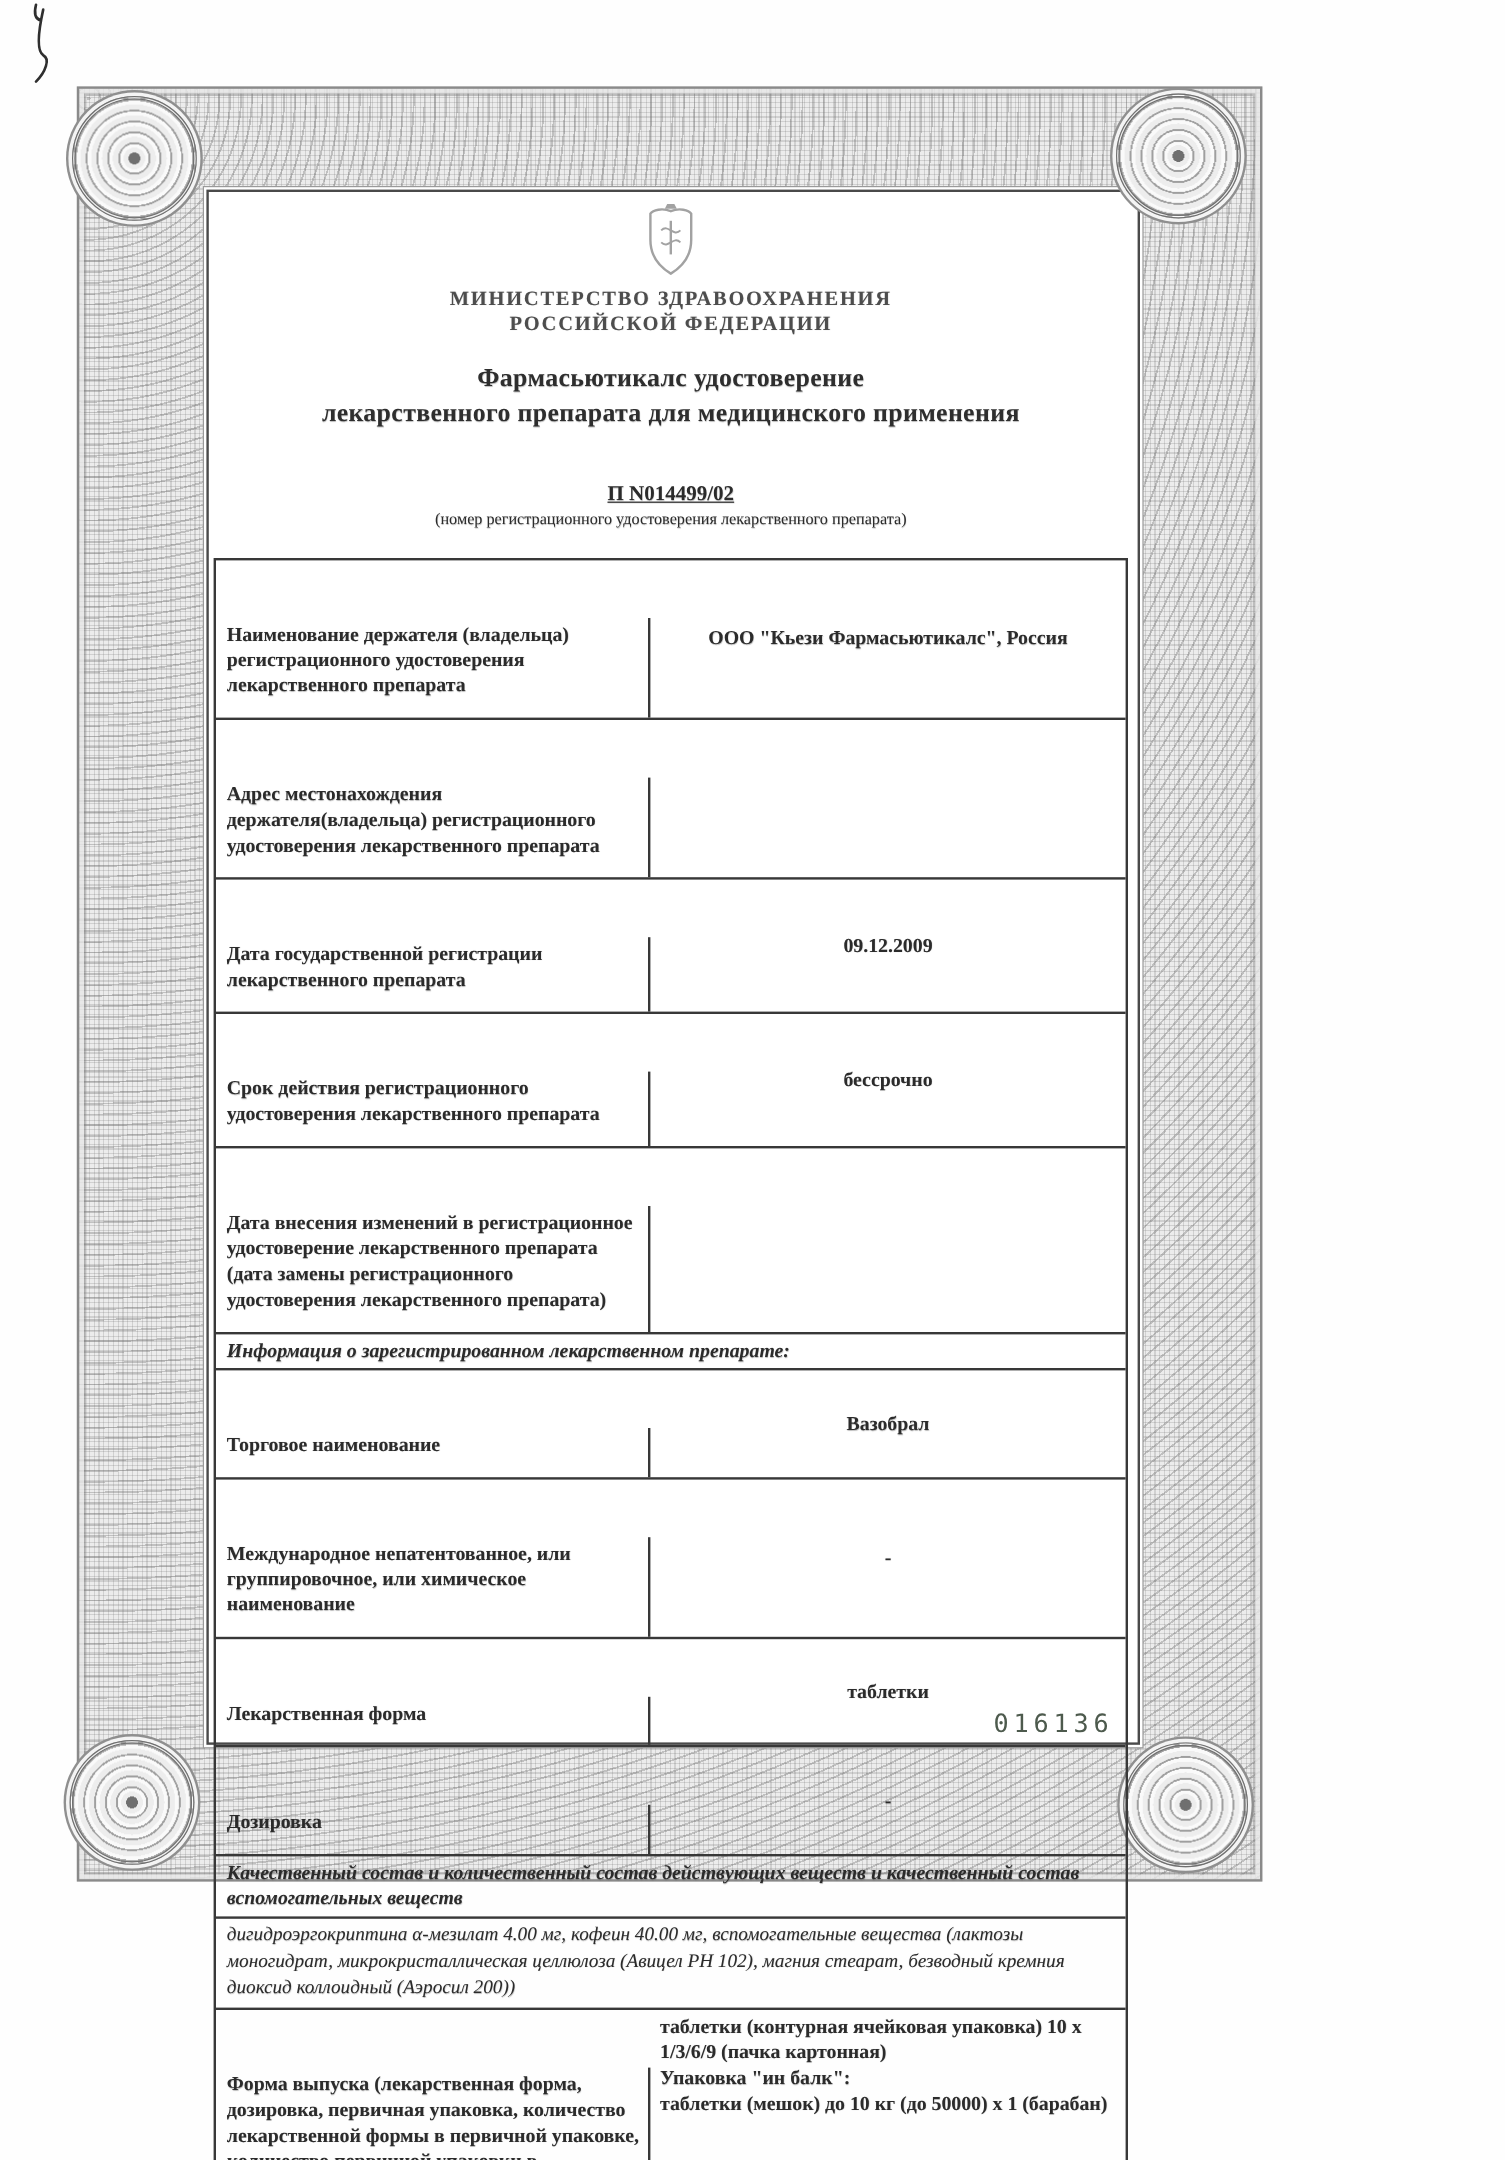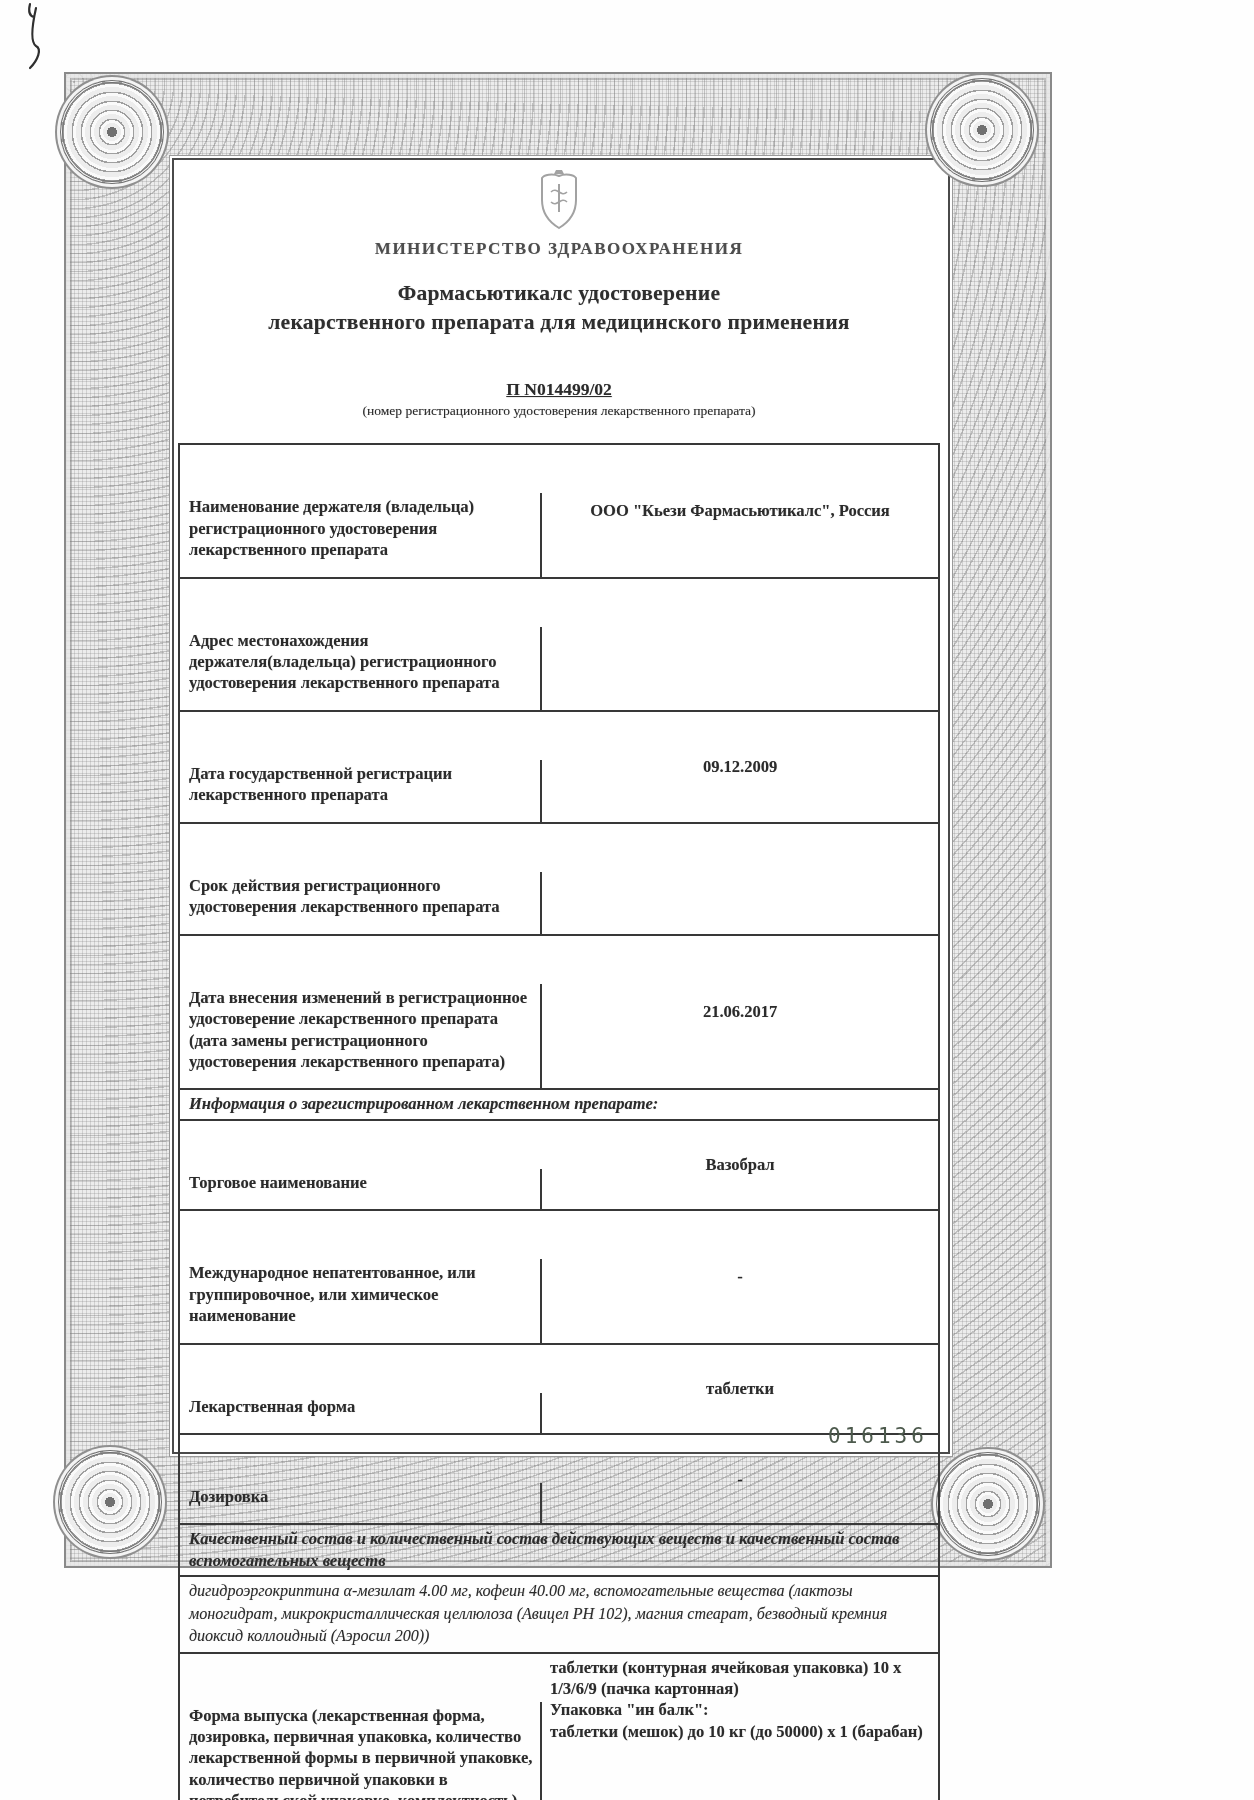--- a/index.html
+++ b/index.html
@@ -92,20 +92,21 @@
         <path d="M29 6 C22 3 14 5 12 8 L12 30 C12 44 19 52 29 58 C39 52 46 44 46 30 L46 8 C44 5 36 3 29 6 Z"></path>
         <path d="M29 14 v28"></path>
         <path d="M21 22 c6 -6 10 6 16 0" stroke-width="1.6"></path>
         <path d="M21 32 c6 6 10 -6 16 0" stroke-width="1.6"></path>
       </g>
       <path d="M24 4 h10 l-2 -4 h-6 Z" fill="#8b8b8b"></path>
     </svg>
 
     <div class="ministry">
       <div>МИНИСТЕРСТВО ЗДРАВООХРАНЕНИЯ</div>
+      <div>РОССИЙСКОЙ ФЕДЕРАЦИИ</div>
     </div>
 
     <div class="doc-title">
       <div>Фармасьютикалс удостоверение</div>
       <div>лекарственного препарата для медицинского применения</div>
     </div>
 
     <div class="regnum">П N014499/02</div>
     <div class="regcap">(номер регистрационного удостоверения лекарственного препарата)</div>
 
@@ -120,25 +121,25 @@
         <div class="cl">Адрес местонахождения держателя(владельца) регистрационного удостоверения лекарственного препарата</div>
       </div>
 
       <div class="row r3">
         <div class="cl">Дата государственной регистрации лекарственного препарата</div>
         <div class="cv">09.12.2009</div>
       </div>
 
       <div class="row r4">
         <div class="cl">Срок действия регистрационного удостоверения лекарственного препарата</div>
+        <div class="cv">бессрочно</div>
       </div>
 
       <div class="row r5">
         <div class="cl">Дата внесения изменений в регистрационное удостоверение лекарственного препарата (дата замены регистрационного удостоверения лекарственного препарата)</div>
-        <div class="cv">21.06.2017</div>
       </div>
 
       <div class="row r6">
         <div class="cf">Информация о зарегистрированном лекарственном препарате:</div>
       </div>
 
       <div class="row r7">
         <div class="cl">Торговое наименование</div>
         <div class="cv">Вазобрал</div>
       </div>

